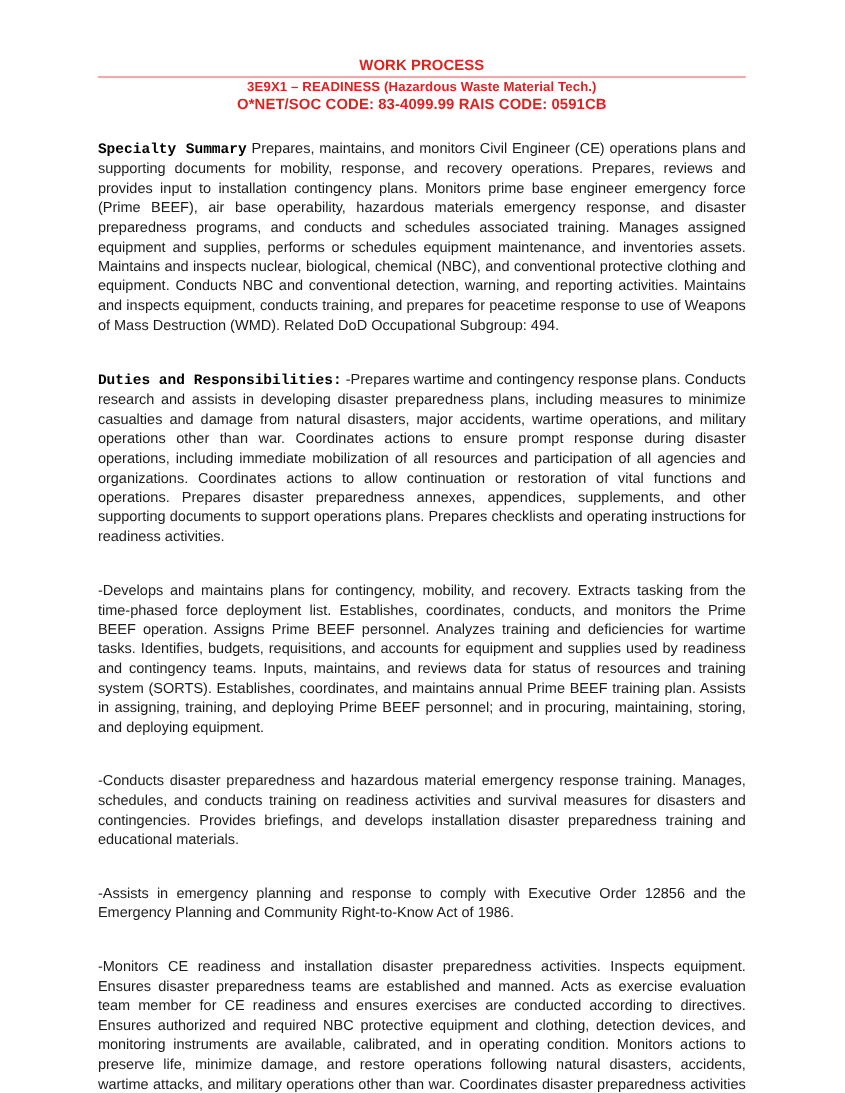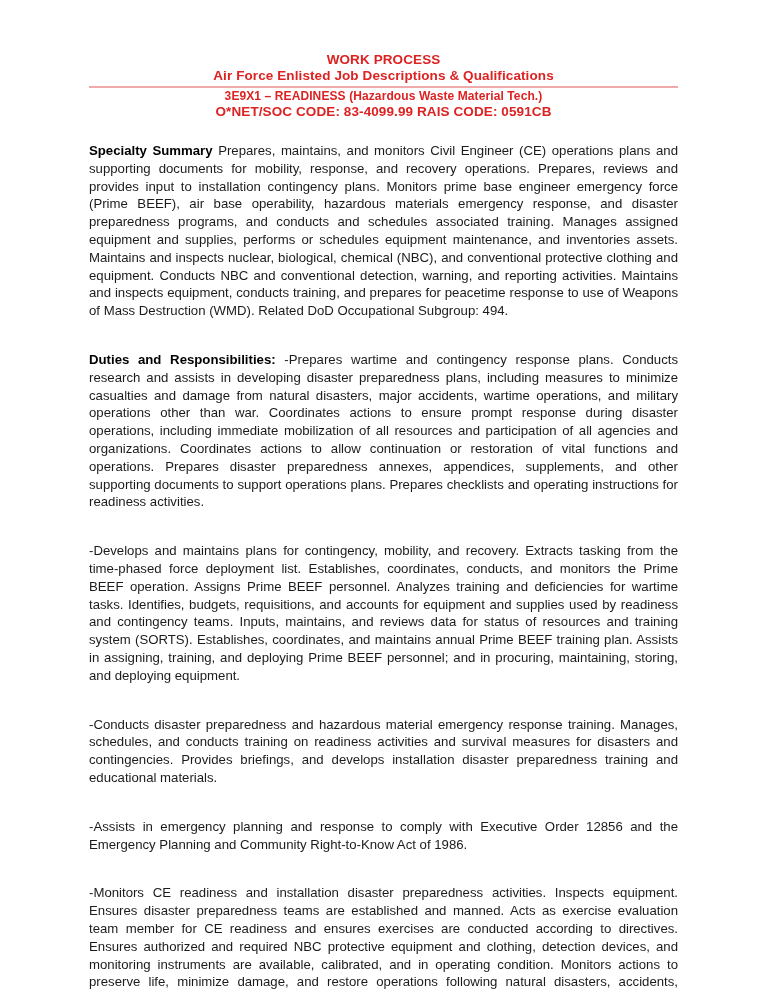--- a/index.html
+++ b/index.html
@@ -69,31 +69,31 @@
     text-justify: inter-word;
     color: #1b1b1b;
     hyphens: none;
   }
   p.para + p.para {
     margin-top: 31px;
   }
   .lead {
     font-weight: bold;
     color: #000000;
+    font-family: Liberation Mono, monospace;
   }
 </style>
 </head>
 <body>
 
 <div class="page">
   <div class="content">
 
     <div class="doc-header">
       <span class="hdr-line hdr-line-1">WORK PROCESS</span>
-      <span class="hdr-line hdr-line-2">Air Force Enlisted Job Descriptions &amp; Qualifications</span>
       <hr class="header-rule">
       <span class="hdr-line hdr-line-3">3E9X1 – READINESS (Hazardous Waste Material Tech.)</span>
       <span class="hdr-line hdr-line-4">O*NET/SOC CODE:  83-4099.99   RAIS CODE:  0591CB</span>
     </div>
 
     <div class="body-block">
 
       <p class="para"><span class="lead">Specialty Summary</span><span> Prepares, maintains, and monitors Civil Engineer (CE) operations plans and supporting documents for mobility, response, and recovery operations. Prepares, reviews and provides input to installation contingency plans. Monitors prime base engineer emergency force (Prime BEEF), air base operability, hazardous materials emergency response, and disaster preparedness programs, and conducts and schedules associated training. Manages assigned equipment and supplies, performs or schedules equipment maintenance, and inventories assets. Maintains and inspects nuclear, biological, chemical (NBC), and conventional protective clothing and equipment. Conducts NBC and conventional detection, warning, and reporting activities. Maintains and inspects equipment, conducts training, and prepares for peacetime response to use of Weapons of Mass Destruction (WMD). Related DoD Occupational Subgroup: 494.</span></p>
 
       <p class="para"><span class="lead">Duties and Responsibilities:</span><span> -Prepares wartime and contingency response plans. Conducts research and assists in developing disaster preparedness plans, including measures to minimize casualties and damage from natural disasters, major accidents, wartime operations, and military operations other than war. Coordinates actions to ensure prompt response during disaster operations, including immediate mobilization of all resources and participation of all agencies and organizations. Coordinates actions to allow continuation or restoration of vital functions and operations. Prepares disaster preparedness annexes, appendices, supplements, and other supporting documents to support operations plans. Prepares checklists and operating instructions for readiness activities.</span></p>

